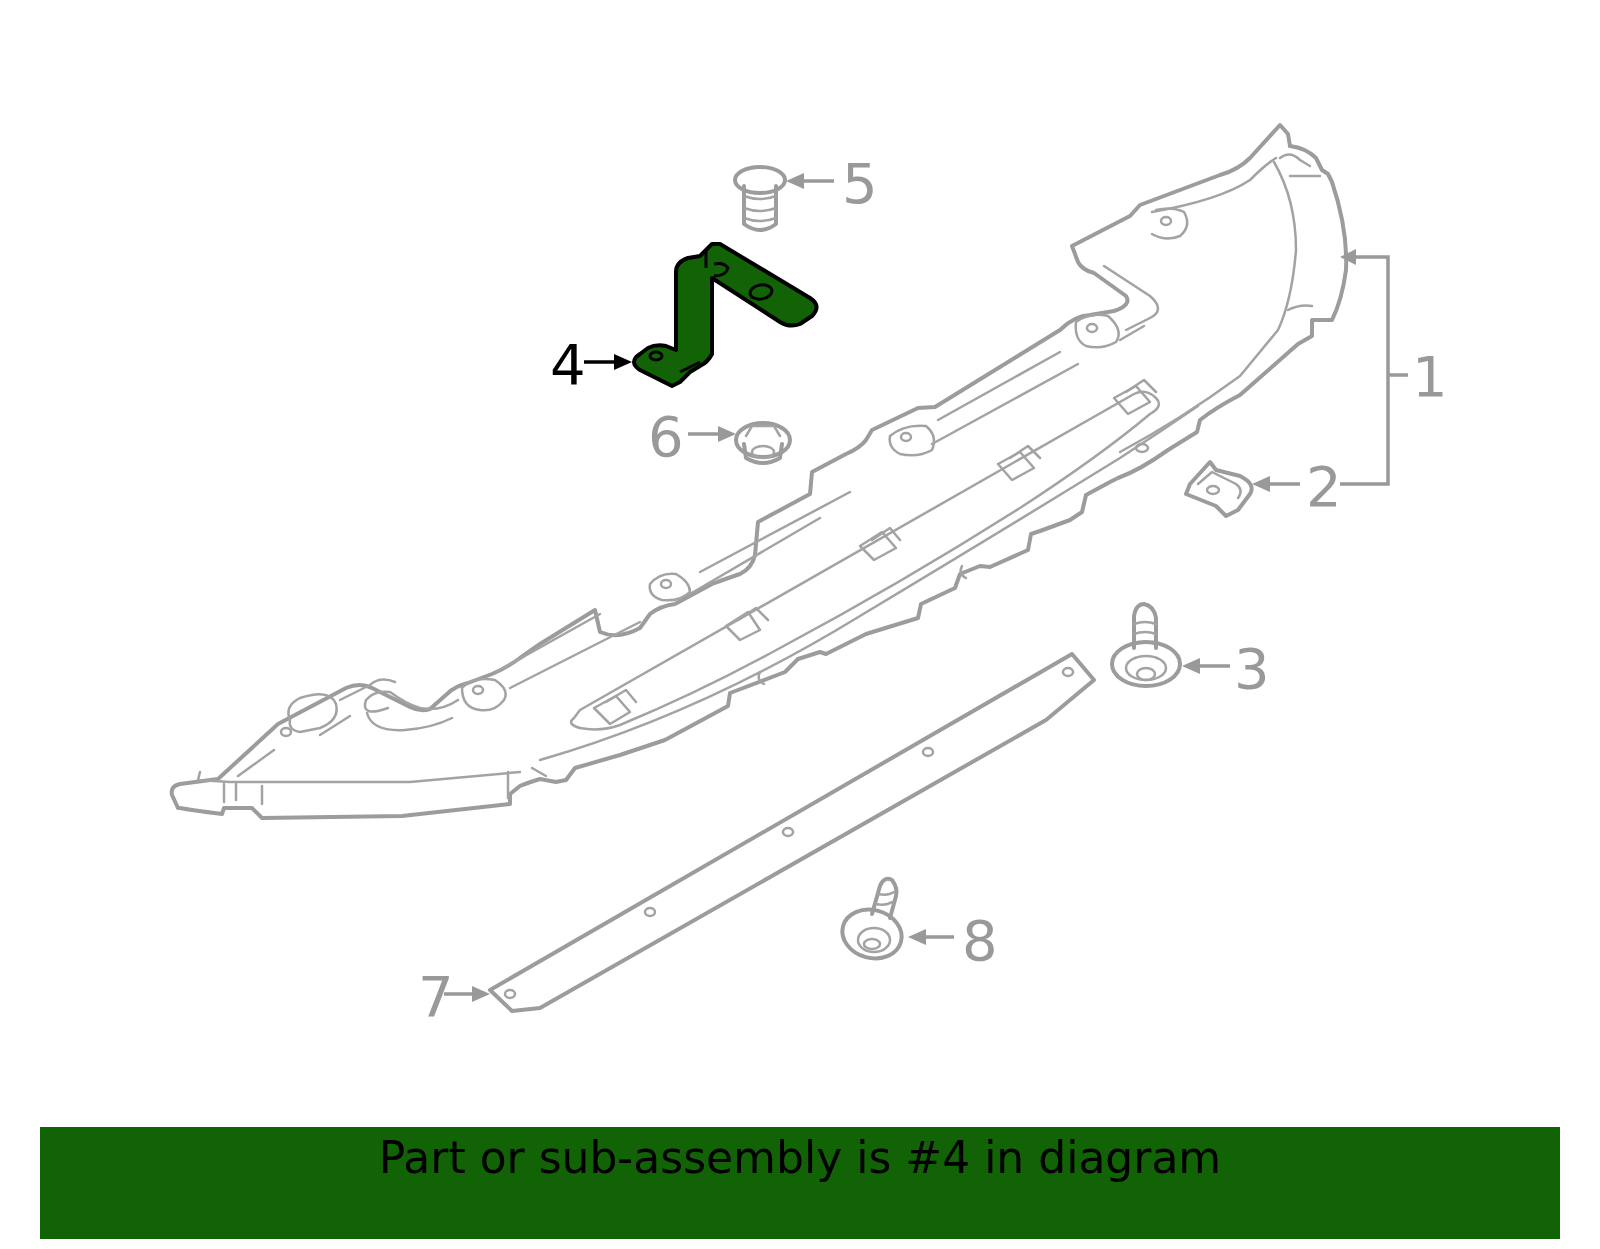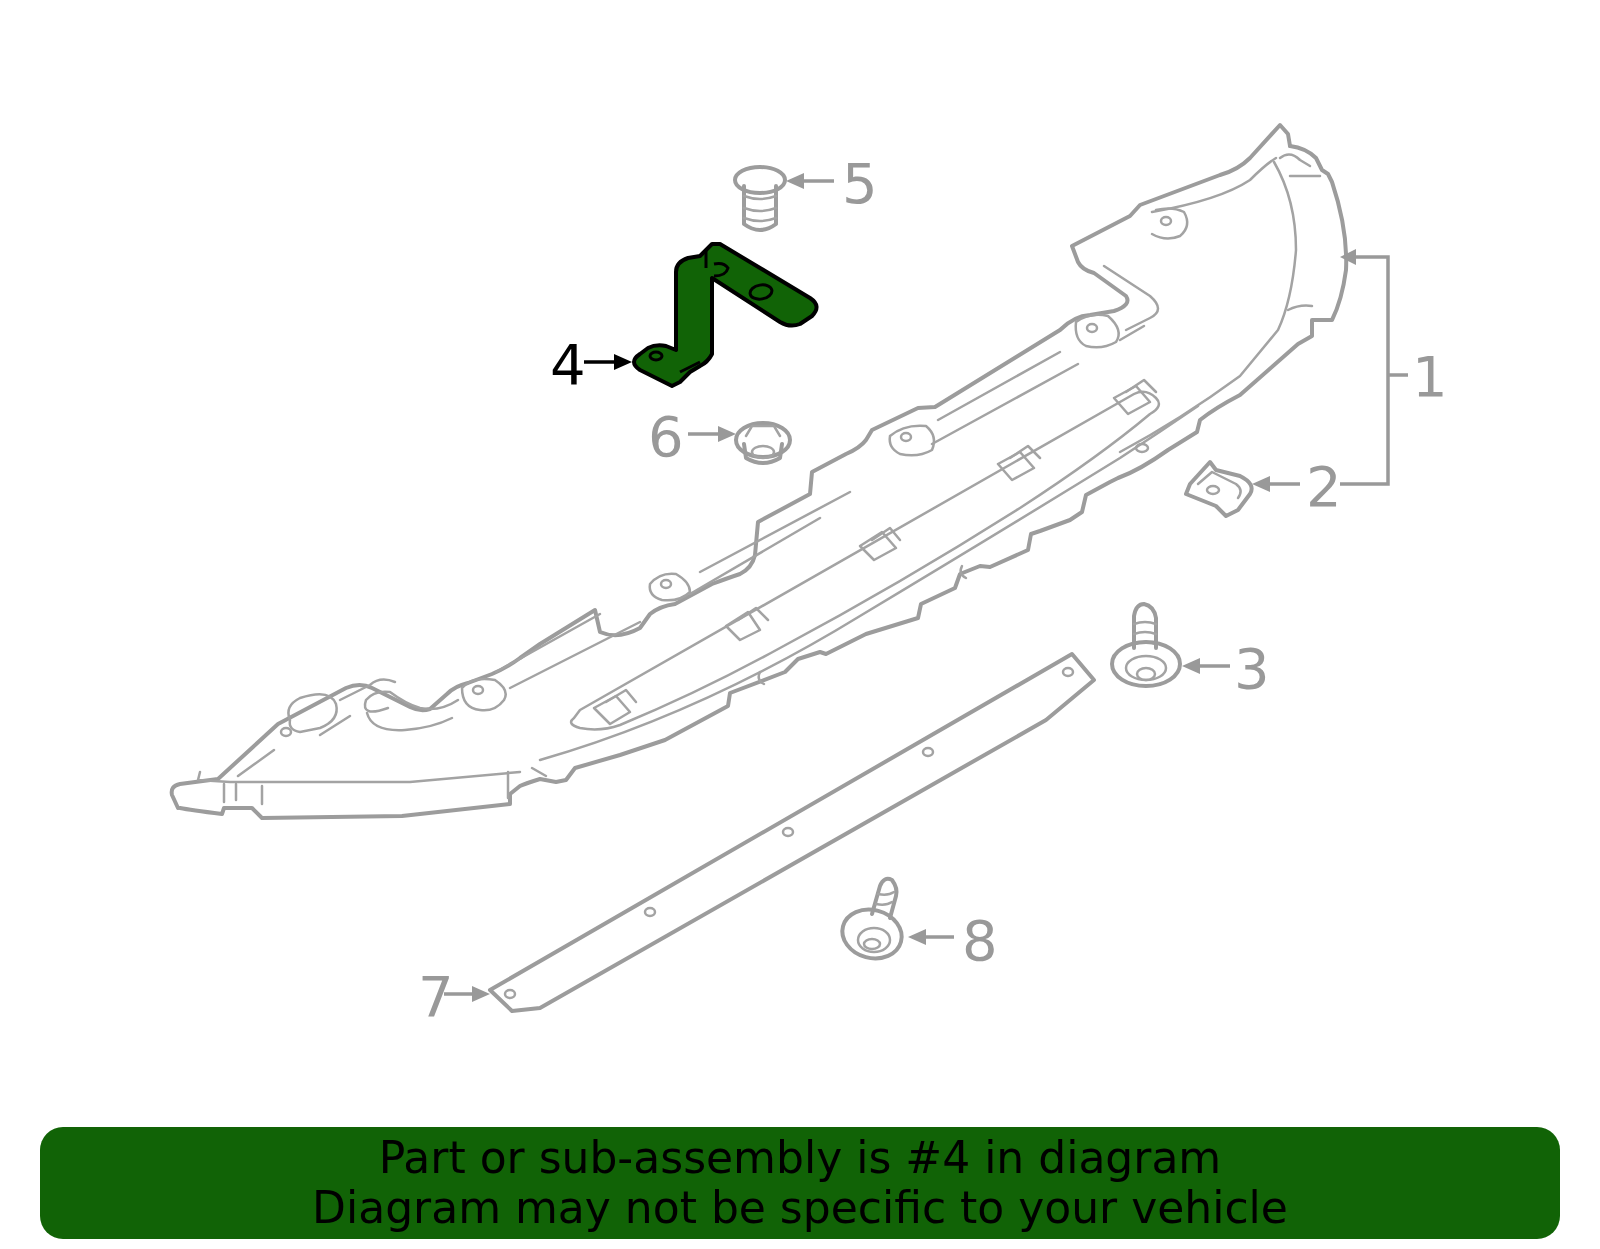--- a/index.html
+++ b/index.html
@@ -12,21 +12,21 @@
   .ptr { fill: none; stroke: #999999; stroke-width: 3.5; }
   .ptr-head { fill: #999999; }
   .ptr-active { fill: none; stroke: #000000; stroke-width: 3.5; }
   .ptr-head-active { fill: #000000; }
   .part4 { fill: #116306; stroke: #000000; stroke-width: 4; stroke-linejoin: round; }
   .part4-hole { fill: none; stroke: #000000; stroke-width: 3; }
   #banner {
     position: absolute; left: 40px; top: 1127px; width: 1520px; height: 112px;
     background: #116306; color: #000000; text-align: center;
     font-family: "DejaVu Sans", sans-serif; font-size: 44px; line-height: 50px;
-    padding-top: 6px; box-sizing: border-box; border-radius: 23px;
+    padding-top: 6px; box-sizing: border-box;
   }
   #banner div { white-space: nowrap; }
 </style>
 </head>
 <body>
 
 <svg id="diagram" viewBox="0 0 1600 1249" xmlns="http://www.w3.org/2000/svg">
 
   <g>
 
@@ -183,14 +183,13 @@
   <text class="callout" x="1234" y="688">3</text>
   <text class="callout active" x="550" y="384">4</text>
   <text class="callout" x="842" y="203">5</text>
   <text class="callout" x="648" y="456">6</text>
   <text class="callout" x="418" y="1016">7</text>
   <text class="callout" x="962" y="960">8</text>
 </svg>
 
 <div id="banner">
   <div>Part or sub-assembly is #4 in diagram</div>
-  <div>Diagram may not be specific to your vehicle</div>
 </div>
 
 </body></html>

